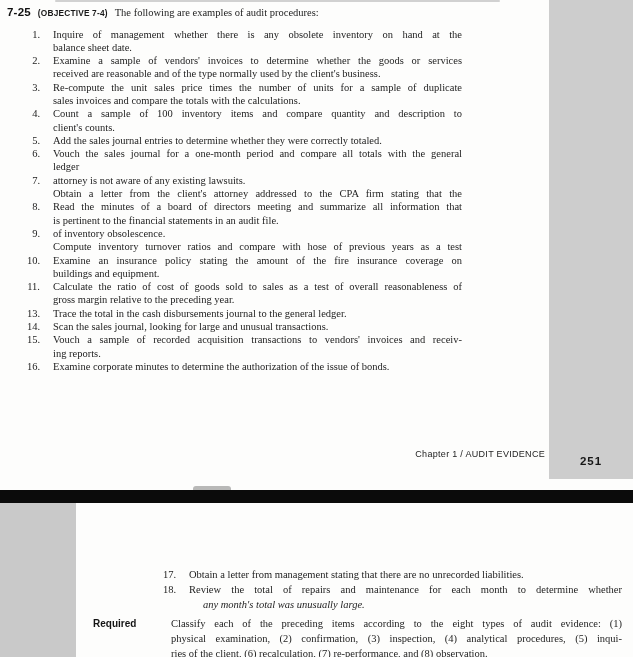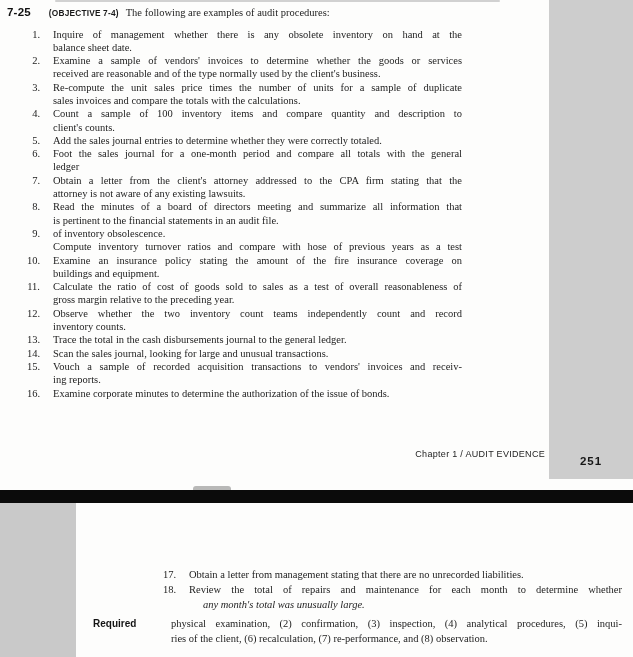--- a/index.html
+++ b/index.html
@@ -15,21 +15,21 @@
   
   .page1{position:absolute;left:0;top:0;width:633px;height:490px;background:var(--paper);}
   .top-smudge{position:absolute;left:55px;top:0;width:445px;height:2px;
     background:rgba(120,120,120,.33);border-radius:2px;}
   .thumb-tab{position:absolute;left:549px;top:0;width:84px;height:479px;background:var(--panel);}
   .pagenum{position:absolute;left:0;bottom:12px;width:100%;text-align:center;
     font:bold 11.5px "Liberation Sans","DejaVu Sans",sans-serif;letter-spacing:1px;color:#161616;}
 
   .content1{position:absolute;left:0;top:4px;width:462px;}
   .heading{padding-left:7px;line-height:13.3px;margin-bottom:10px;white-space:nowrap;}
-  .pnum{font:bold 11.5px "Liberation Sans","DejaVu Sans",sans-serif;color:#101010;margin-right:18px;letter-spacing:.2px;}
+  .pnum{font:bold 11.5px "Liberation Sans","DejaVu Sans",sans-serif;color:#101010;margin-right:7px;letter-spacing:.2px;}
   .obj{font:bold 8.3px "Liberation Sans","DejaVu Sans",sans-serif;color:#181818;margin-right:7px;letter-spacing:.2px;}
   .htext{font:10.5px "Liberation Serif","DejaVu Serif",serif;color:var(--ink);}
 
   .lrow{display:flex;}
   #list1{position:absolute;left:2px;top:27.5px;width:460px;}
   #list1 .num{flex:0 0 43px;box-sizing:border-box;padding-right:5px;text-align:right;
     font:10.5px/13.3px "Liberation Serif","DejaVu Serif",serif;color:var(--ink);}
   #list1 .txt{flex:0 0 417px;}
   .tl{font:10.5px/13.3px "Liberation Serif","DejaVu Serif",serif;color:var(--ink);margin-left:8px;}
   .jl{text-align:justify;text-align-last:justify;}
@@ -108,29 +108,29 @@
         </div>
         <div class="lrow">
           <span class="num">5.</span>
           <div class="txt">
             <div class="tl ll">Add the sales journal entries to determine whether they were correctly totaled.</div>
           </div>
         </div>
         <div class="lrow">
           <span class="num">6.</span>
           <div class="txt">
-            <div class="tl jl">Foot the sales journal for a one-month period and compare all totals with the general</div>
+            <div class="tl jl">Vouch the sales journal for a one-month period and compare all totals with the general</div>
             <div class="tl ll">ledger</div>
           </div>
         </div>
         <div class="lrow">
           <span class="num">7.</span>
           <div class="txt">
+            <div class="tl ll">attorney is not aware of any existing lawsuits.</div>
             <div class="tl jl">Obtain a letter from the client's attorney addressed to the CPA firm stating that the</div>
-            <div class="tl ll">attorney is not aware of any existing lawsuits.</div>
           </div>
         </div>
         <div class="lrow">
           <span class="num">8.</span>
           <div class="txt">
             <div class="tl jl">Read the minutes of a board of directors meeting and summarize all information that</div>
             <div class="tl ll">is pertinent to the financial statements in an audit file.</div>
           </div>
         </div>
         <div class="lrow">
@@ -145,27 +145,20 @@
           <div class="txt">
             <div class="tl jl">Examine an insurance policy stating the amount of the fire insurance coverage on</div>
             <div class="tl ll">buildings and equipment.</div>
           </div>
         </div>
         <div class="lrow">
           <span class="num">11.</span>
           <div class="txt">
             <div class="tl jl">Calculate the ratio of cost of goods sold to sales as a test of overall reasonableness of</div>
             <div class="tl ll">gross margin relative to the preceding year.</div>
-          </div>
-        </div>
-        <div class="lrow">
-          <span class="num">12.</span>
-          <div class="txt">
-            <div class="tl jl">Observe whether the two inventory count teams independently count and record</div>
-            <div class="tl ll">inventory counts.</div>
           </div>
         </div>
         <div class="lrow">
           <span class="num">13.</span>
           <div class="txt">
             <div class="tl ll">Trace the total in the cash disbursements journal to the general ledger.</div>
           </div>
         </div>
         <div class="lrow">
           <span class="num">14.</span>
@@ -209,19 +202,20 @@
           <div class="txt">
             <div class="tl jl">Review the total of repairs and maintenance for each month to determine whether</div>
             <div class="tl ll ind">any month's total was unusually large.</div>
           </div>
         </div>
       </div>
 
     <div class="required-row">
       <span class="req-label">Required</span>
       <div class="req-text" id="reqlines">
+          <div class="tl jl">Classify each of the preceding items according to the eight types of audit evidence: (1)</div>
           <div class="tl jl">physical examination, (2) confirmation, (3) inspection, (4) analytical procedures, (5) inqui-</div>
           <div class="tl ll">ries of the client, (6) recalculation, (7) re-performance, and (8) observation.</div>
         </div>
     </div>
   </section>
 
 </div>
 
 </body></html>

